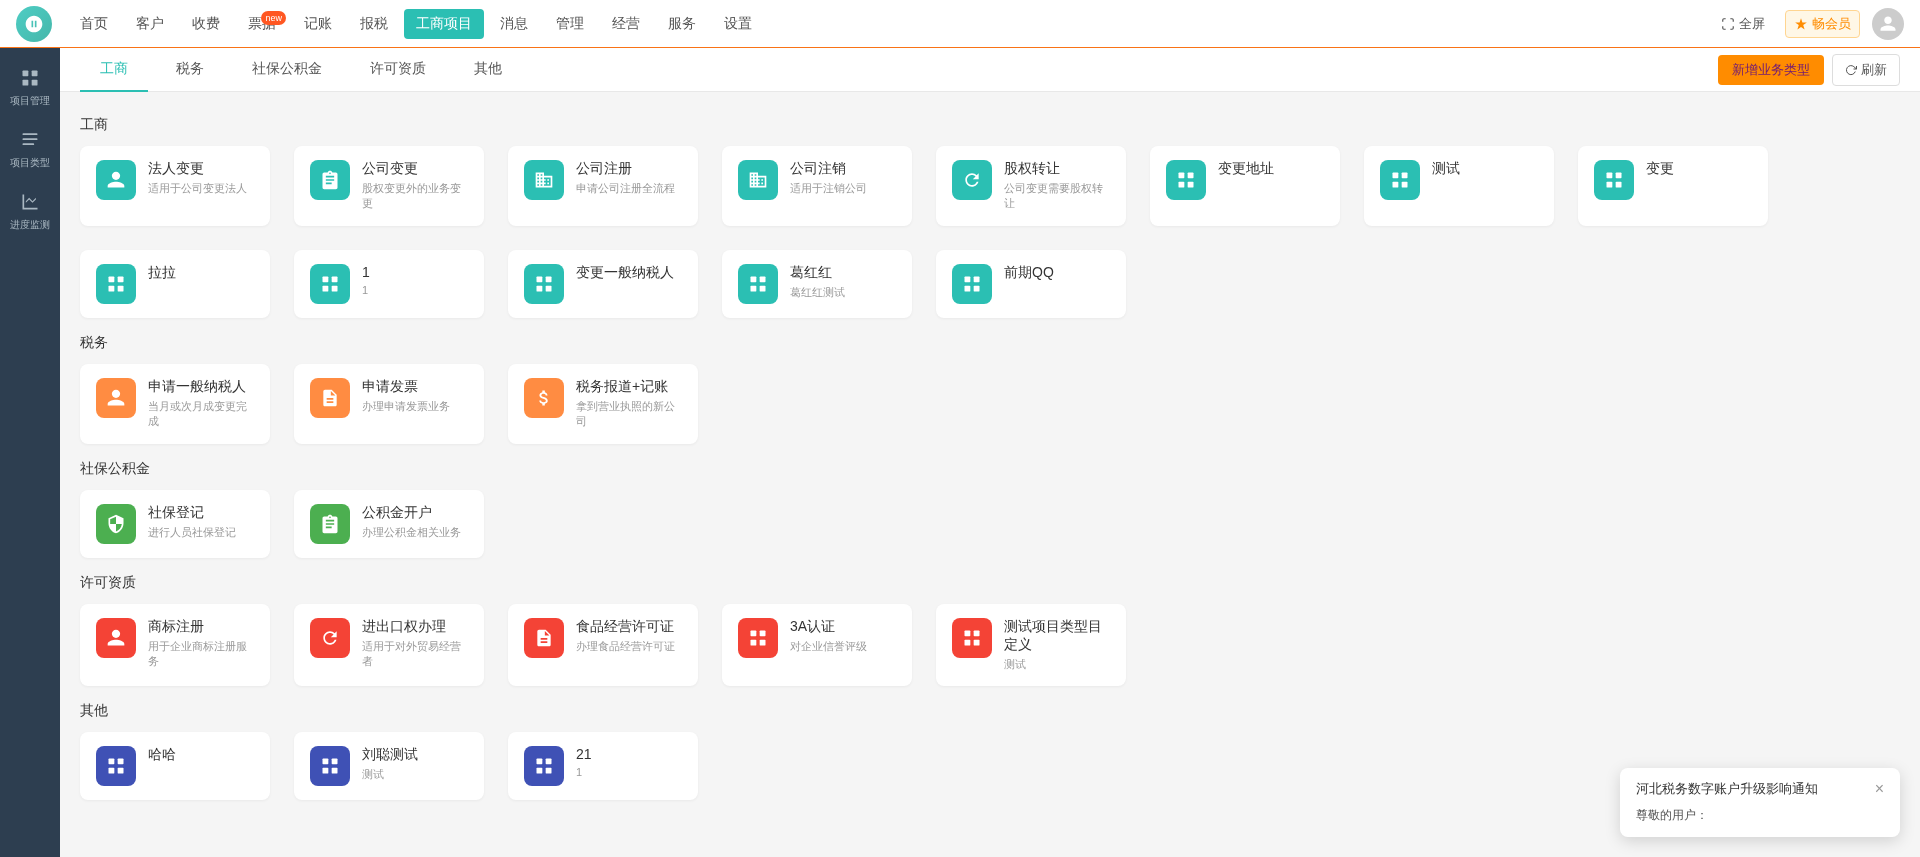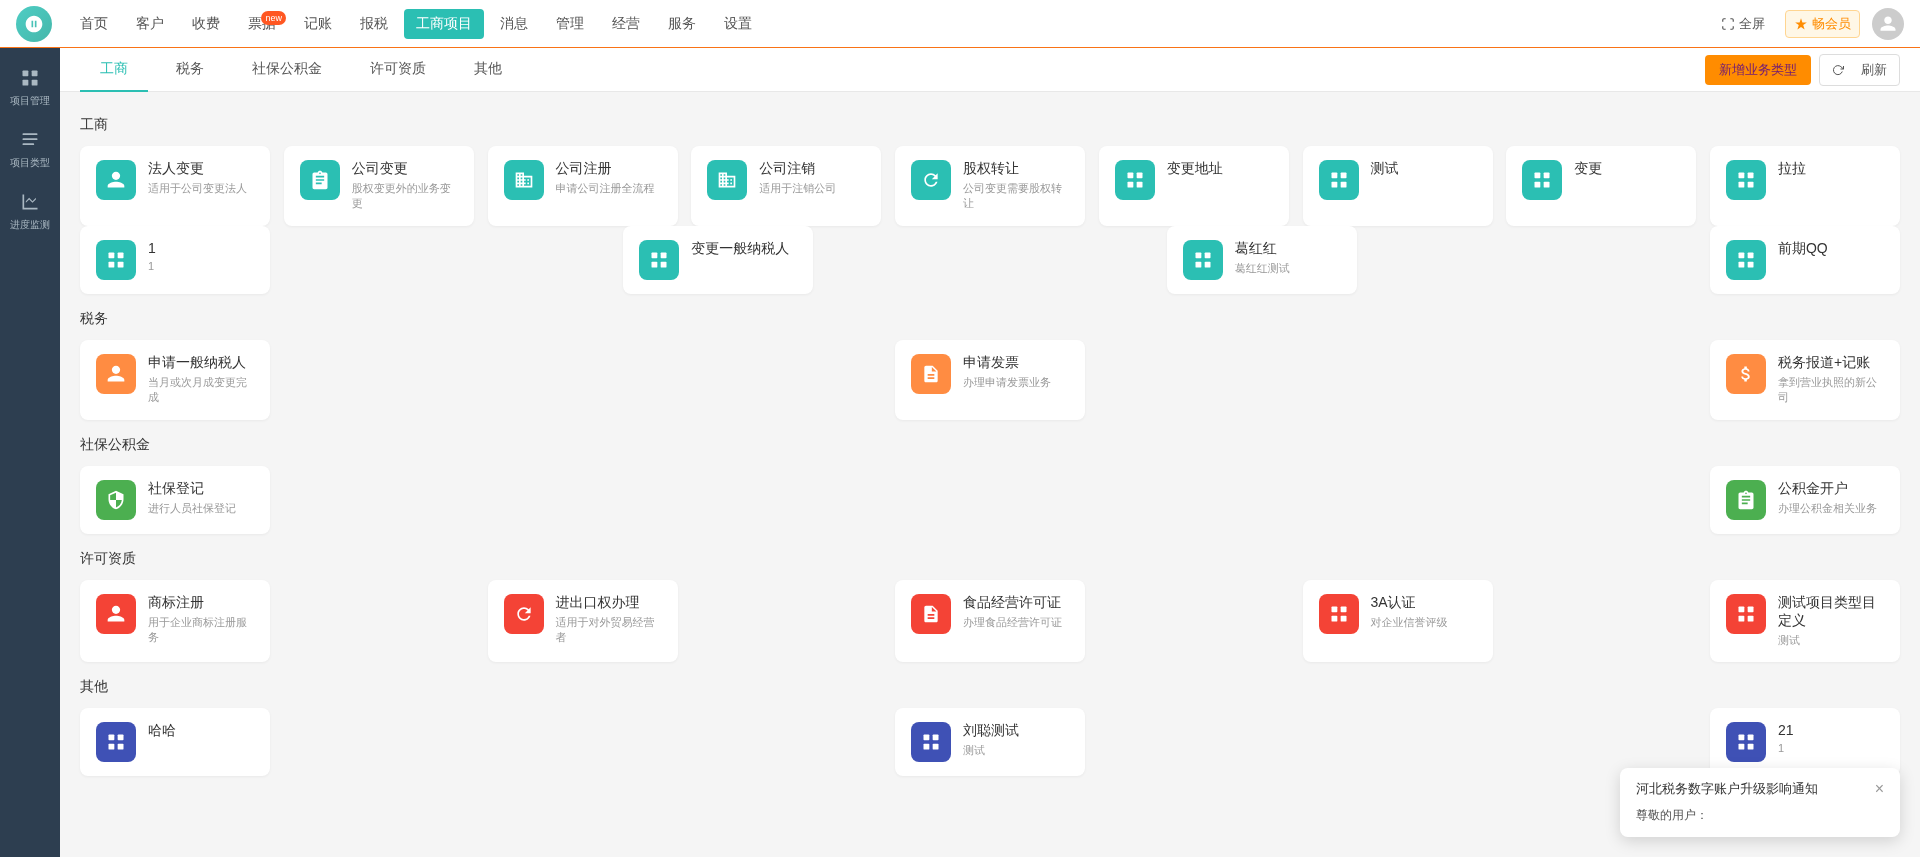--- a/index.html
+++ b/index.html
@@ -158,40 +158,39 @@
     .btn-refresh {
       background: white;
       border: 1px solid #ddd;
       padding: 6px 12px;
       border-radius: 4px;
       cursor: pointer;
       font-size: 13px;
       color: #555;
       display: flex;
       align-items: center;
-      gap: 17px;
+      gap: 4px;
     }
 
     
     .content-area {
       padding: 16px 20px;
     }
     .section-title {
       font-size: 14px;
       color: #333;
       font-weight: 500;
       margin-bottom: 12px;
       margin-top: 8px;
     }
     .cards-grid {
       display: flex;
       flex-wrap: wrap;
-      gap: 0;
+      gap: 24px;
       margin-bottom: 16px;
-      justify-content: space-between;
     }
     .card {
       background: white;
       border-radius: 8px;
       padding: 14px 16px;
       display: flex;
       align-items: flex-start;
       gap: 12px;
       cursor: pointer;
       min-width: 180px;

